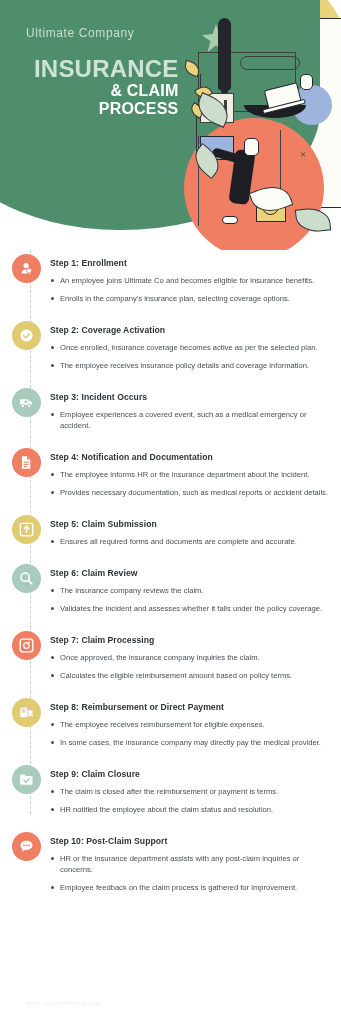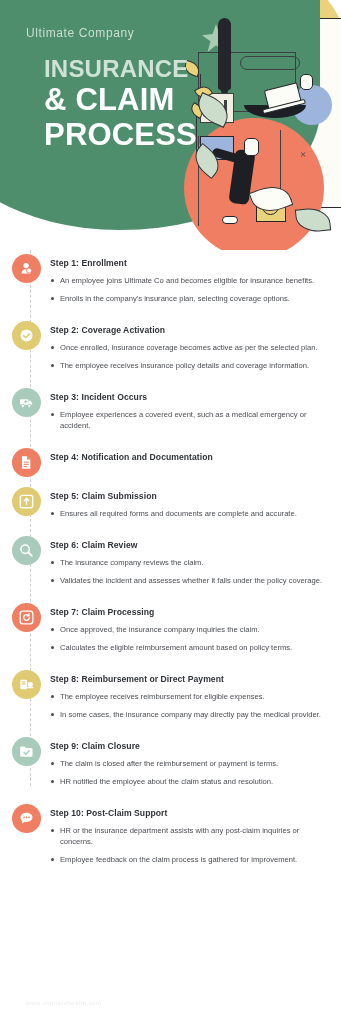--- a/index.html
+++ b/index.html
@@ -51,34 +51,35 @@
   .brand {
     position:absolute;
     left:26px; top:26px;
     font-size:12px;
     letter-spacing:0.6px;
     color:#c9dfd2;
     z-index:6;
   }
   .title {
     position:absolute;
-    left:44px; top:55px;
+    left:34px; top:55px;
     z-index:6;
     line-height:1.13;
+    text-align:right;
   }
   .title-l1 {
     display:block;
     font-size:24px;
     font-weight:bold;
     letter-spacing:0.2px;
     color:#cfe2d6;
   }
   .title-l2, .title-l3 {
     display:block;
-    font-size:31px;
+    font-size:16px;
     font-weight:bold;
     letter-spacing:0.2px;
     color:#ffffff;
   }
 
   
   .ill { position:absolute; z-index:4; }
   .pen {
     left:218px; top:18px; width:13px; height:72px;
     background:#24262b; border-radius:7px 7px 3px 3px;
@@ -366,20 +367,24 @@
               <path d="M3.6 1.4h6l4 4v11.2h-10z" fill="#fff"></path>
               <path d="M9.6 1.4v4h4" fill="#ef7e63"></path>
               <rect x="5.6" y="8" width="6" height="1.2" fill="#ef7e63"></rect>
               <rect x="5.6" y="10.6" width="6" height="1.2" fill="#ef7e63"></rect>
               <rect x="5.6" y="13.2" width="4" height="1.2" fill="#ef7e63"></rect>
             </svg>
           </span>
         </div>
         <div class="step-body">
           <div class="step-title">Step 4: Notification and Documentation</div>
+          <ul class="bullets">
+            <li>The employee informs HR or the insurance department about the incident.</li>
+            <li>Provides necessary documentation, such as medical reports or accident details.</li>
+          </ul>
         </div>
       </div>
       <div class="step">
         <div class="badge" style="background: rgb(224, 203, 114);">
           <span>
             <svg viewBox="0 0 18 18" xmlns="http://www.w3.org/2000/svg">
               <rect x="1.6" y="1.6" width="14.8" height="14.8" rx="2.4" fill="none" stroke="#fff" stroke-width="1.7"></rect>
               <path d="M9 12.4V5.6M9 5.2l-2.6 2.8M9 5.2l2.6 2.8" fill="none" stroke="#fff" stroke-width="1.7" stroke-linecap="round" stroke-linejoin="round"></path>
             </svg>
           </span>

